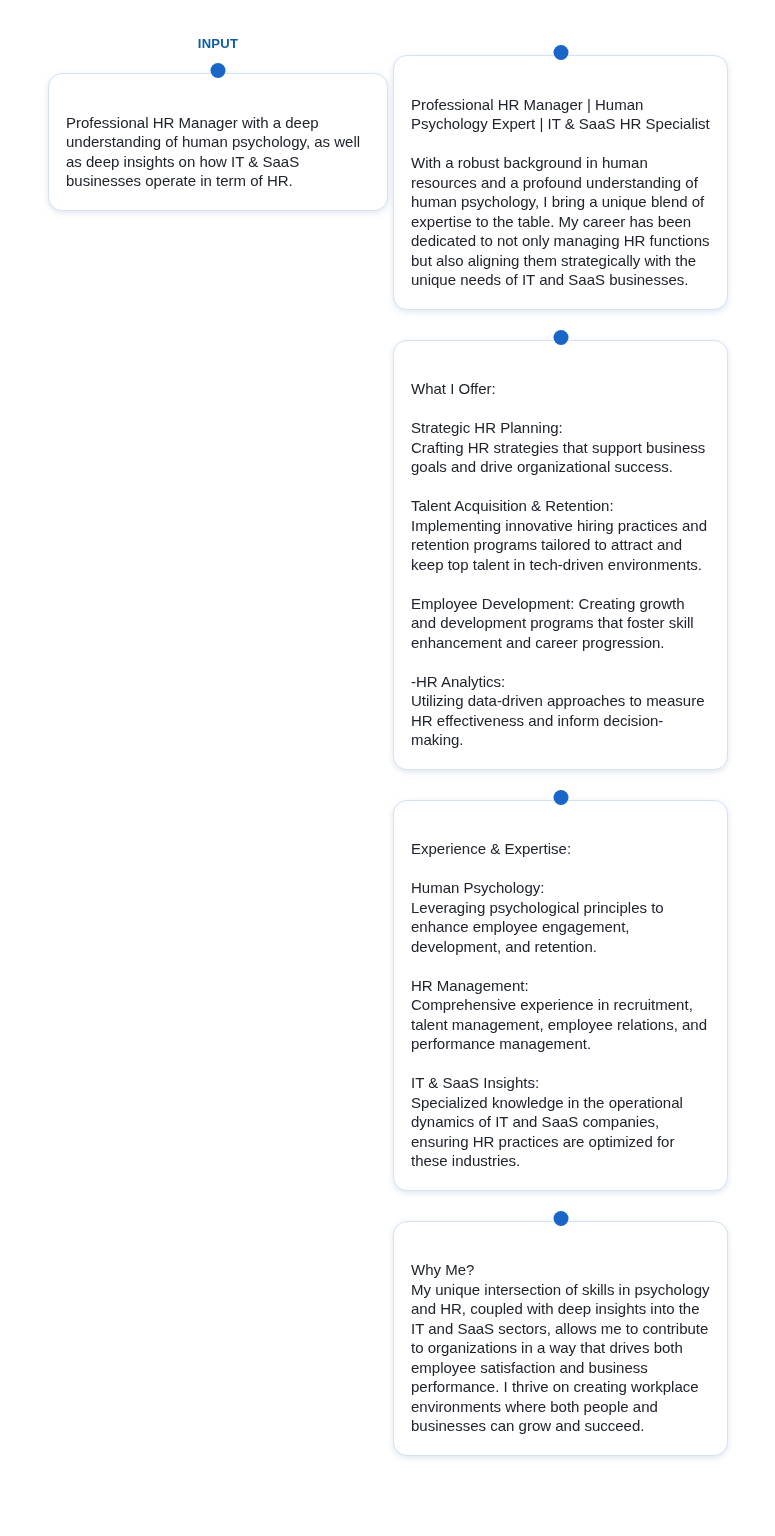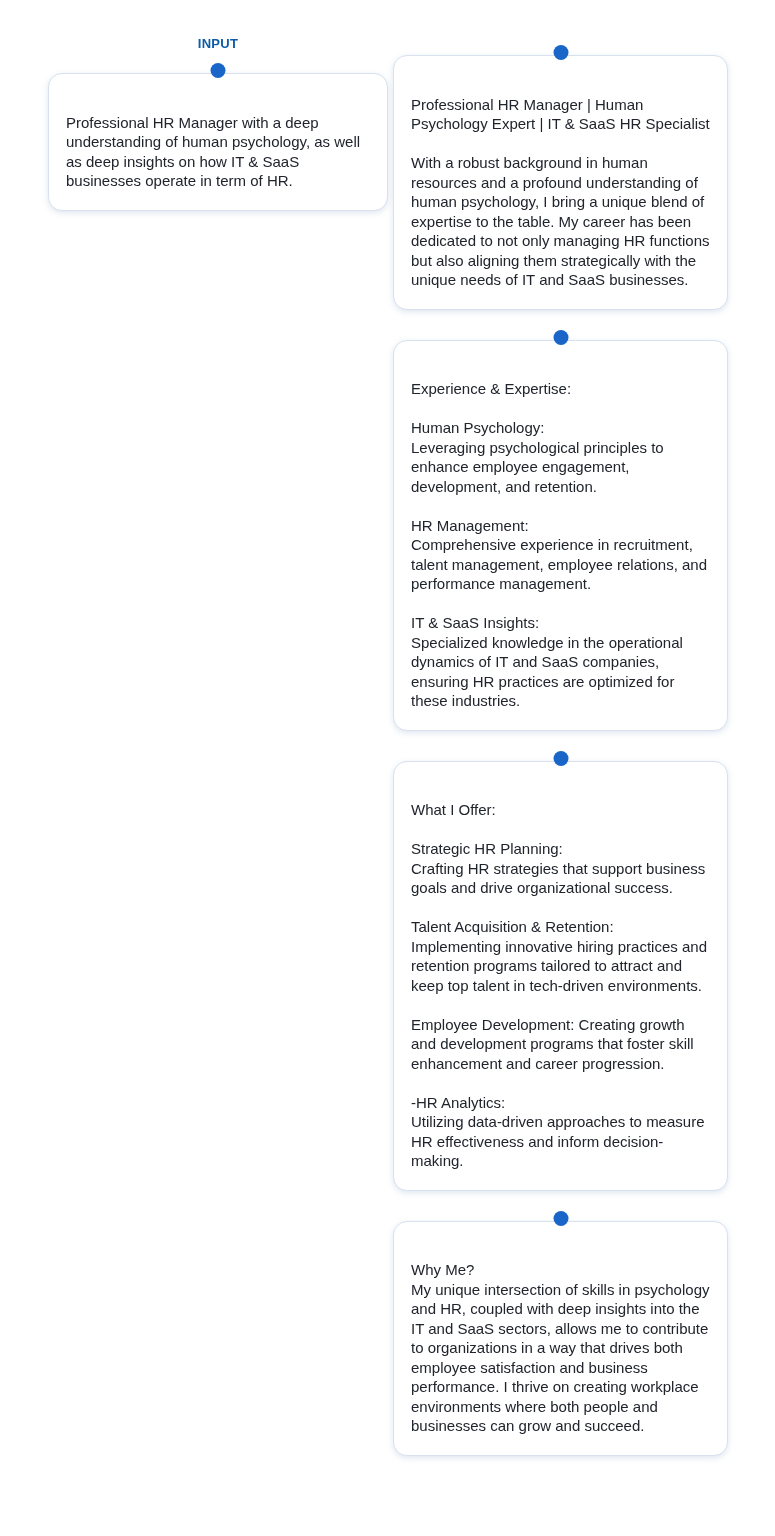--- a/index.html
+++ b/index.html
@@ -83,53 +83,53 @@
       <div class="card">
         <span>Professional HR Manager | Human Psychology Expert | IT &amp; SaaS HR Specialist
 
 With a robust background in human resources and a profound understanding of human psychology, I bring a unique blend of expertise to the table. My career has been dedicated to not only managing HR functions but also aligning them strategically with the unique needs of IT and SaaS businesses.</span>
       </div>
     </div>
 
     <div class="card-node">
       <span class="dot"></span>
       <div class="card">
-        <span>Experience &amp; Expertise:
-
-Human Psychology:
-Leveraging psychological principles to enhance employee engagement, development, and retention.
-
-HR Management:
-Comprehensive experience in recruitment, talent management, employee relations, and performance management.
-
-IT &amp; SaaS Insights:
-Specialized knowledge in the operational dynamics of IT and SaaS companies, ensuring HR practices are optimized for these industries.</span>
-      </div>
-    </div>
-
-    <div class="card-node">
-      <span class="dot"></span>
-      <div class="card">
         <span>What I Offer:
 
 Strategic HR Planning:
 Crafting HR strategies that support business goals and drive organizational success.
 
 Talent Acquisition &amp; Retention:
 Implementing innovative hiring practices and retention programs tailored to attract and keep top talent in tech-driven environments.
 
 Employee Development: Creating growth and development programs that foster skill enhancement and career progression.
 
 -HR Analytics:
 Utilizing data-driven approaches to measure HR effectiveness and inform decision-making.</span>
       </div>
     </div>
 
     <div class="card-node">
       <span class="dot"></span>
       <div class="card">
+        <span>Experience &amp; Expertise:
+
+Human Psychology:
+Leveraging psychological principles to enhance employee engagement, development, and retention.
+
+HR Management:
+Comprehensive experience in recruitment, talent management, employee relations, and performance management.
+
+IT &amp; SaaS Insights:
+Specialized knowledge in the operational dynamics of IT and SaaS companies, ensuring HR practices are optimized for these industries.</span>
+      </div>
+    </div>
+
+    <div class="card-node">
+      <span class="dot"></span>
+      <div class="card">
         <span>Why Me?
 My unique intersection of skills in psychology and HR, coupled with deep insights into the IT and SaaS sectors, allows me to contribute to organizations in a way that drives both employee satisfaction and business performance. I thrive on creating workplace environments where both people and businesses can grow and succeed.</span>
       </div>
     </div>
   </div>
 
 </div>
 
 </body></html>

